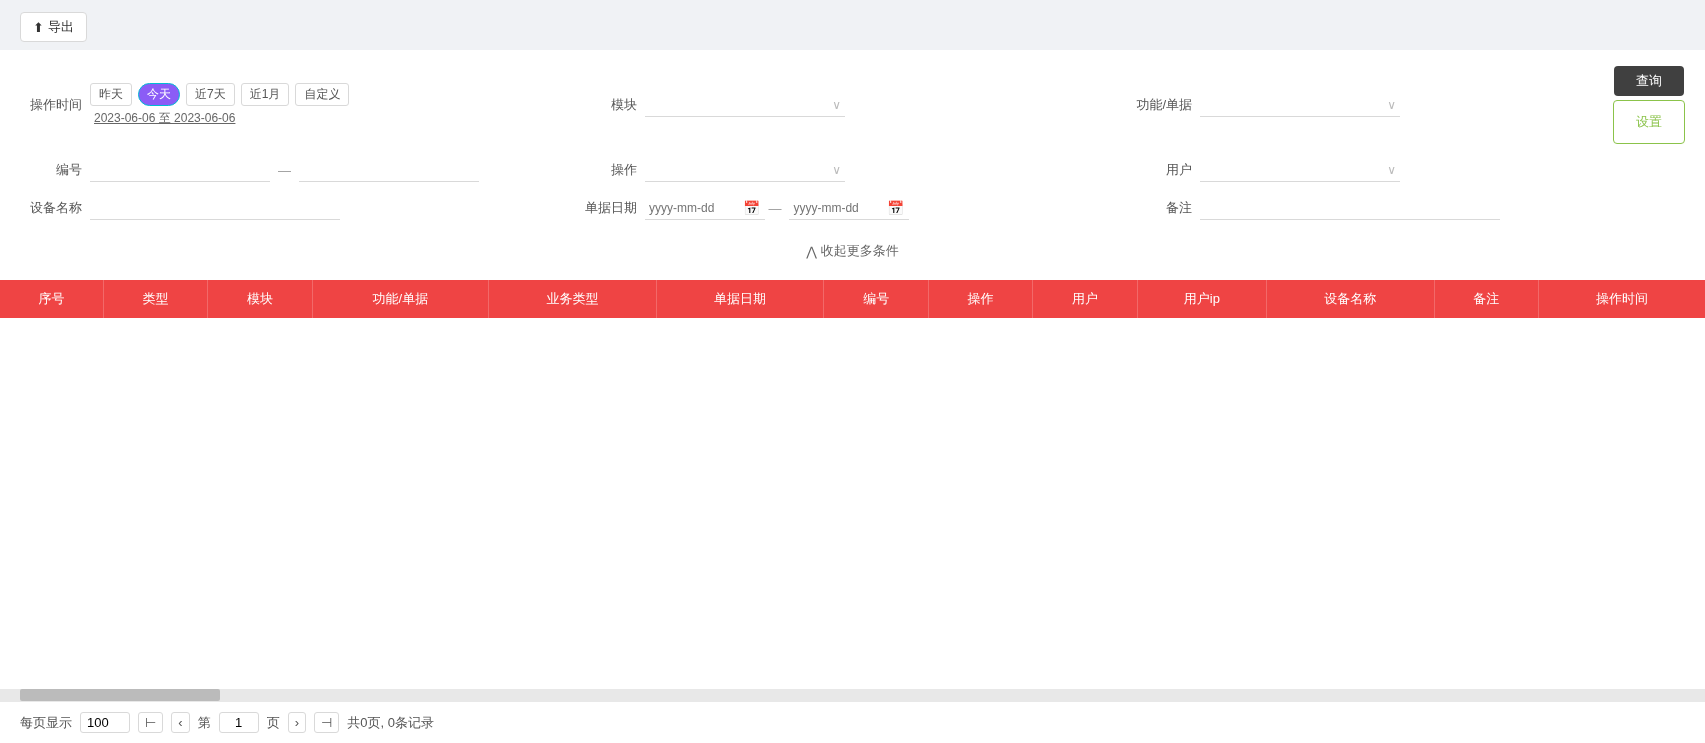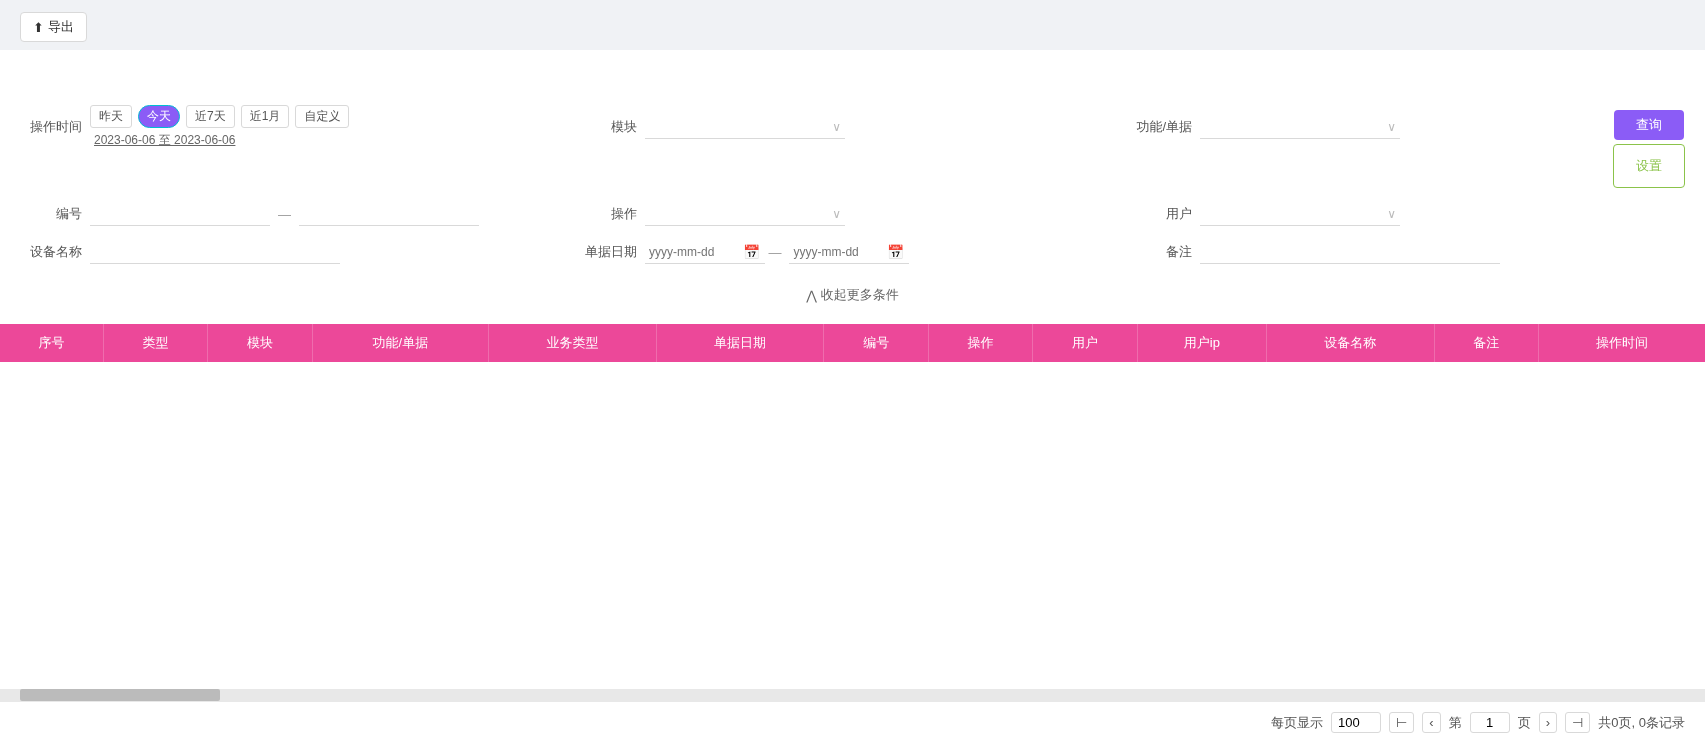--- a/index.html
+++ b/index.html
@@ -164,28 +164,27 @@
       cursor: pointer;
     }
     
     .action-buttons {
       display: flex;
       flex-direction: column;
       gap: 4px;
       align-items: center;
     }
     .btn-query {
-      background: #8b5cf6;
+      background: #404040;
       color: white;
       border: none;
       border-radius: 4px;
       padding: 6px 22px;
       cursor: pointer;
       font-size: 13px;
-      margin-top: 44px;
     }
     .btn-settings {
       background: white;
       color: #8bc34a;
       border: 1px solid #8bc34a;
       border-radius: 4px;
       padding: 12px 22px;
       cursor: pointer;
       font-size: 13px;
     }
@@ -211,38 +210,38 @@
     
     .table-container {
       background: white;
       flex: 1;
     }
     .data-table {
       width: 100%;
       border-collapse: collapse;
     }
     .data-table thead tr {
-      background: #ec4899;
+      background: #ef4444;
     }
     .data-table thead th {
       color: white;
       font-size: 13px;
       font-weight: normal;
       padding: 10px 8px;
       text-align: center;
       border-right: 1px solid rgba(255,255,255,0.2);
       white-space: nowrap;
     }
     .data-table thead th:last-child {
       border-right: none;
     }
     
     .pagination-bar {
       display: flex;
-      justify-content: flex-end;
+      justify-content: flex-start;
       align-items: center;
       padding: 10px 20px;
       background: white;
       border-top: 1px solid #e8e8e8;
       gap: 8px;
       font-size: 13px;
       color: #555;
     }
     .page-size-select {
       border: 1px solid #d9d9d9;

